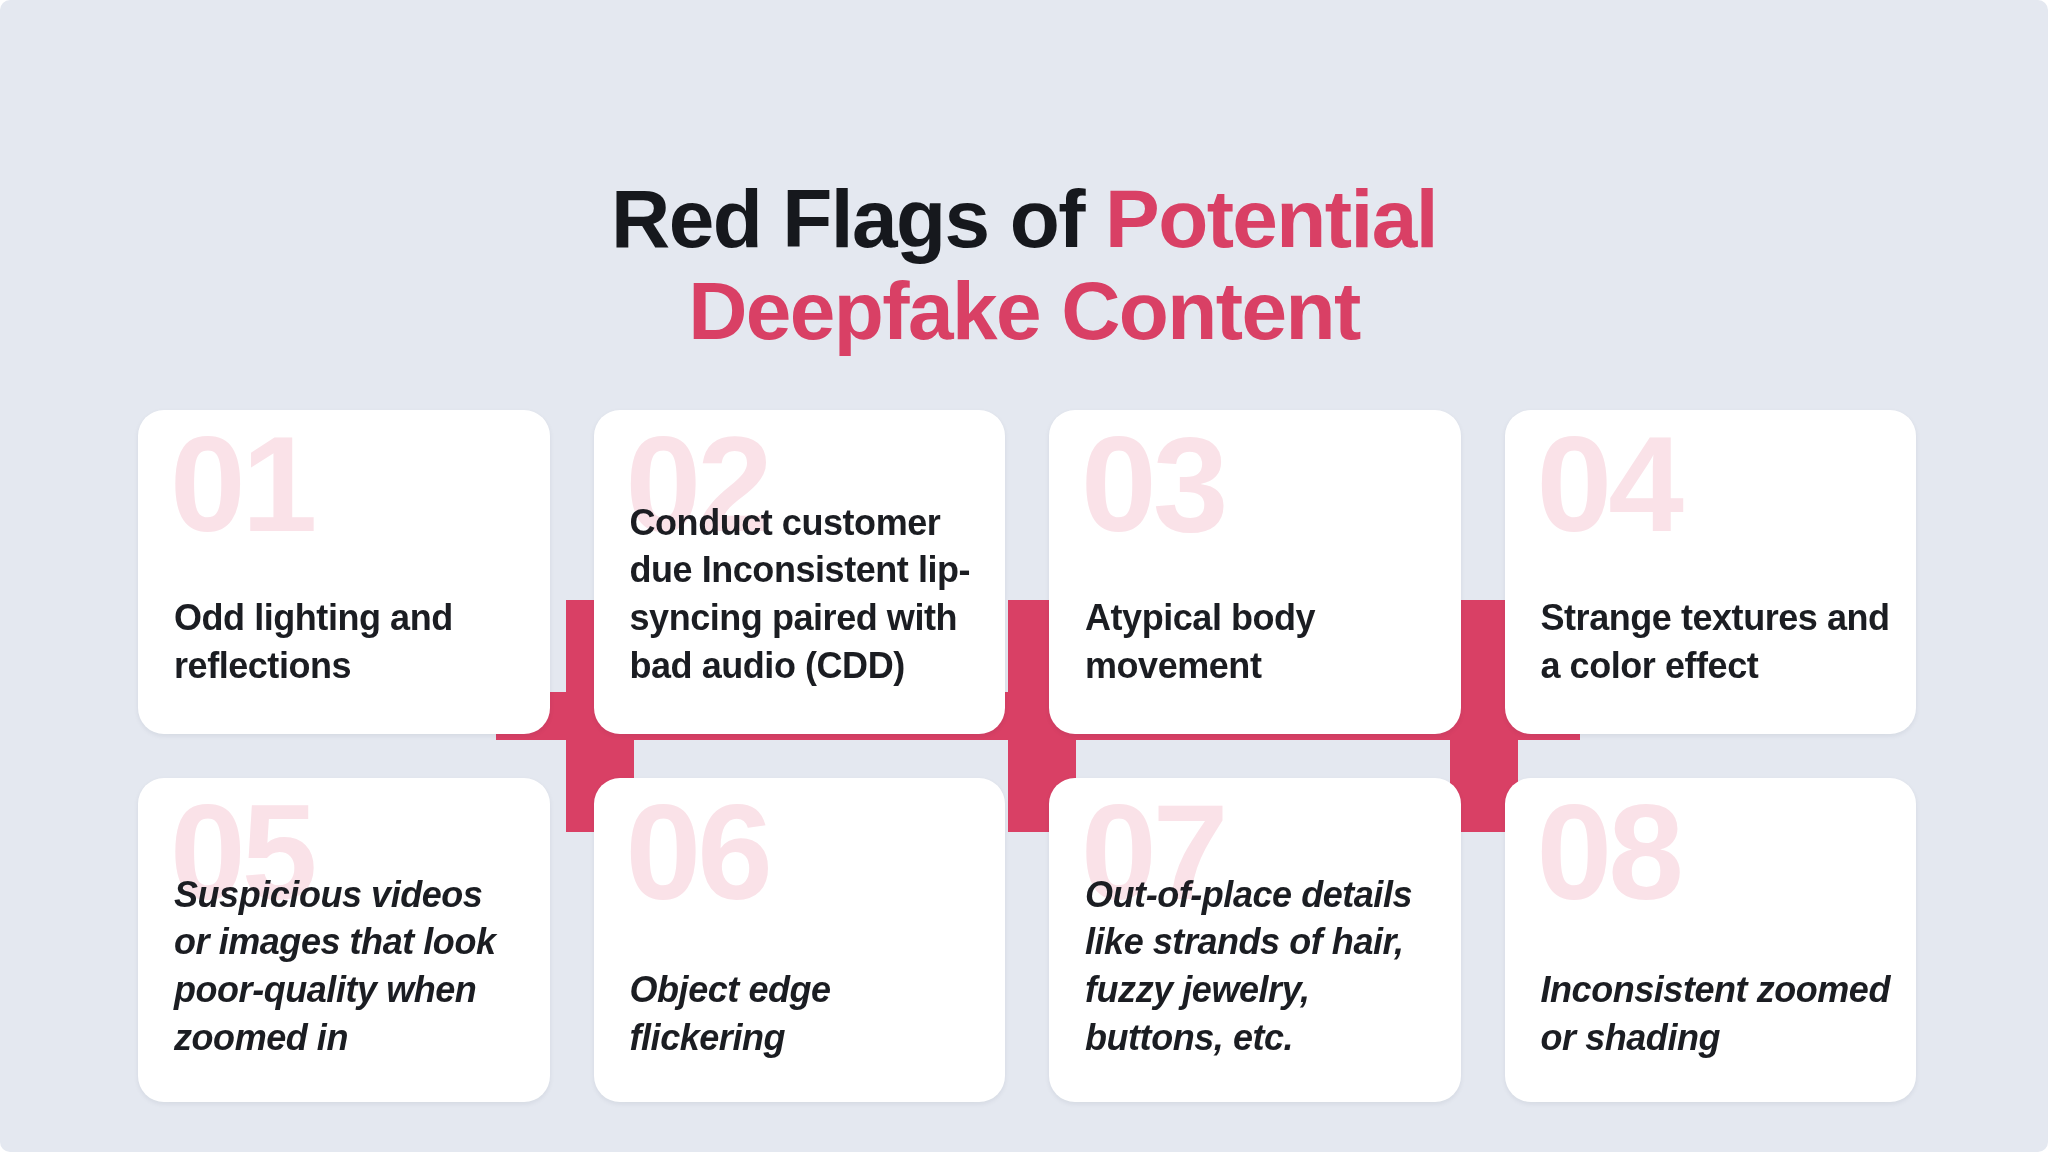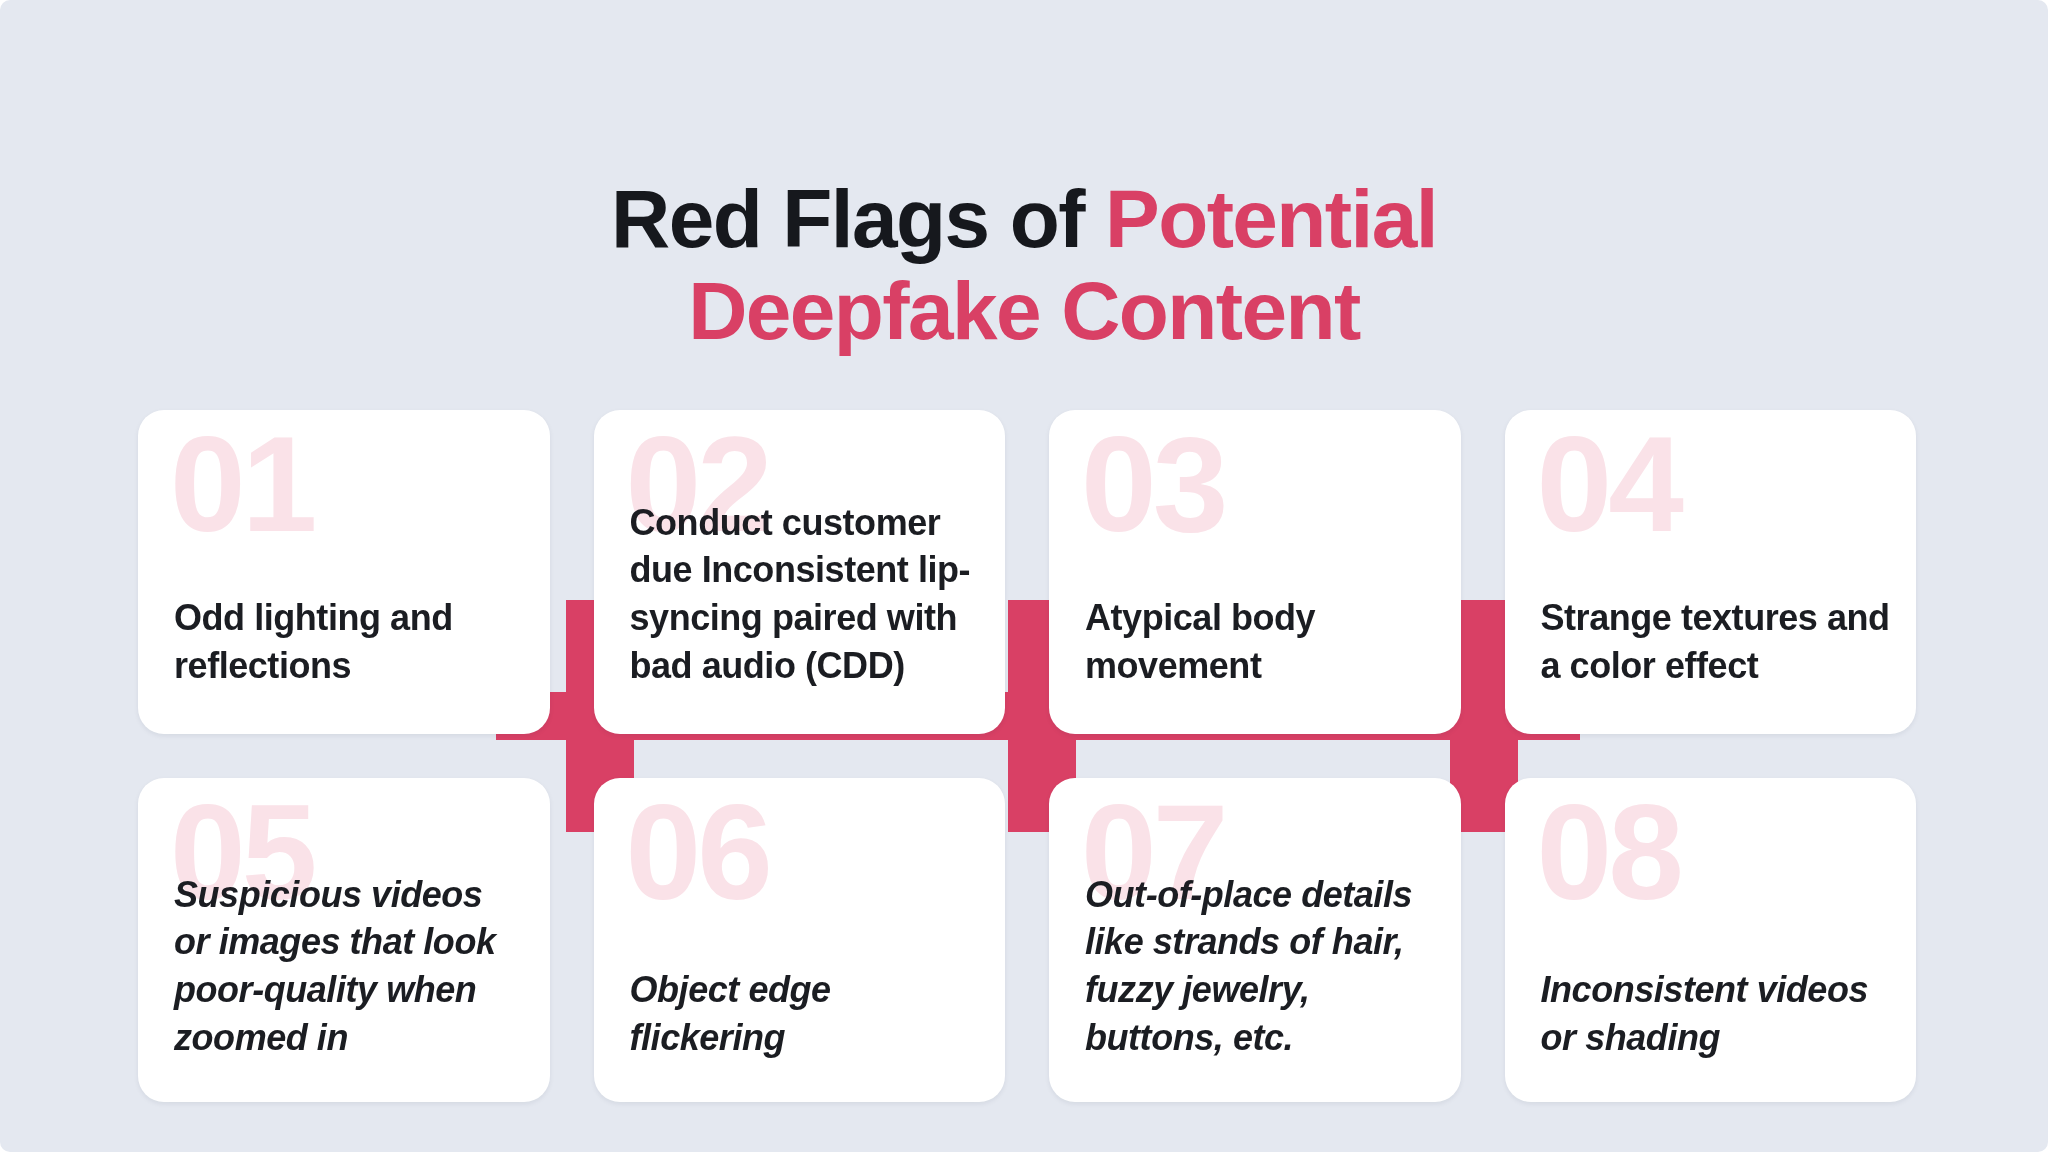--- a/index.html
+++ b/index.html
@@ -149,17 +149,17 @@
       <span class="body">Object edge flickering</span>
     </div>
 
     <div class="card tall">
       <span class="num">07</span>
       <span class="body">Out-of-place details like strands of hair, fuzzy jewelry, buttons, etc.</span>
     </div>
 
     <div class="card tall">
       <span class="num">08</span>
-      <span class="body">Inconsistent videos or shading</span>
+      <span class="body">Inconsistent zoomed or shading</span>
     </div>
 
   </div>
 </div>
 
 </body></html>

